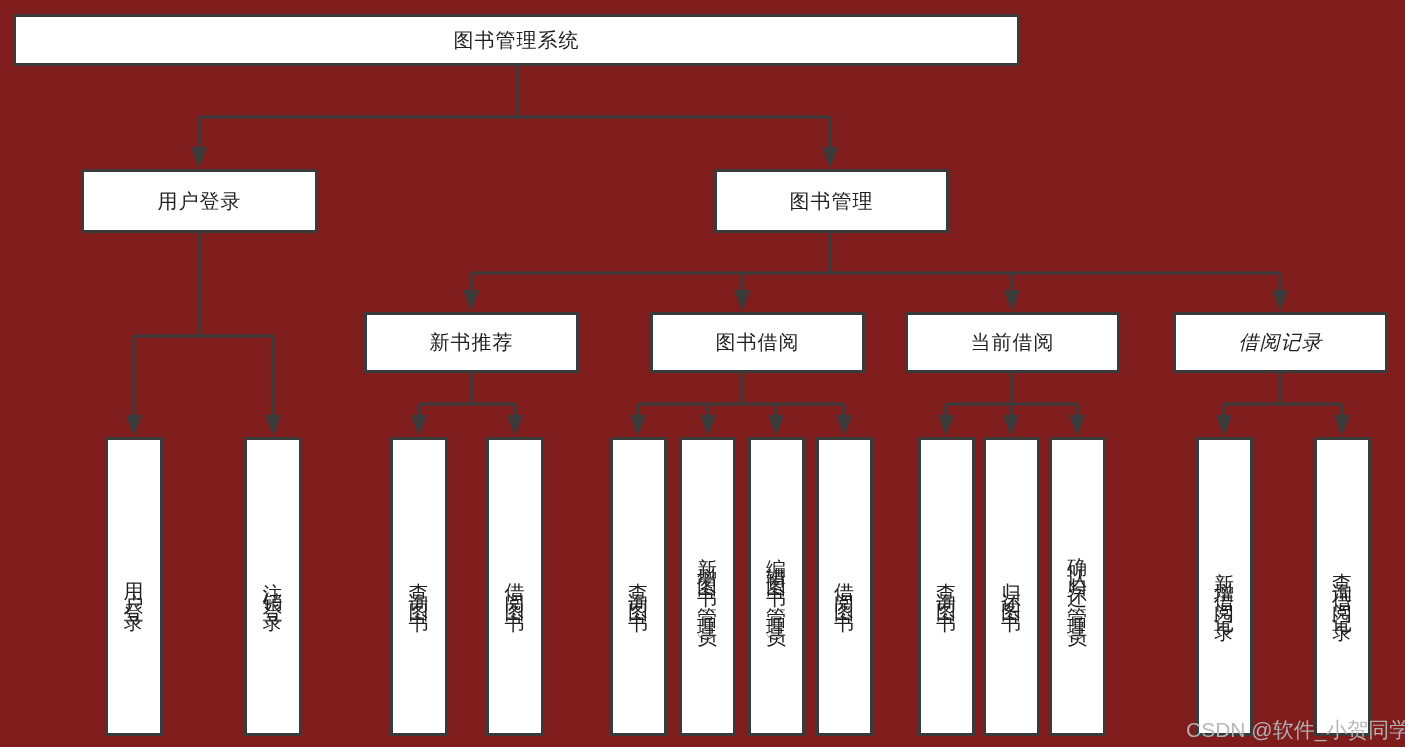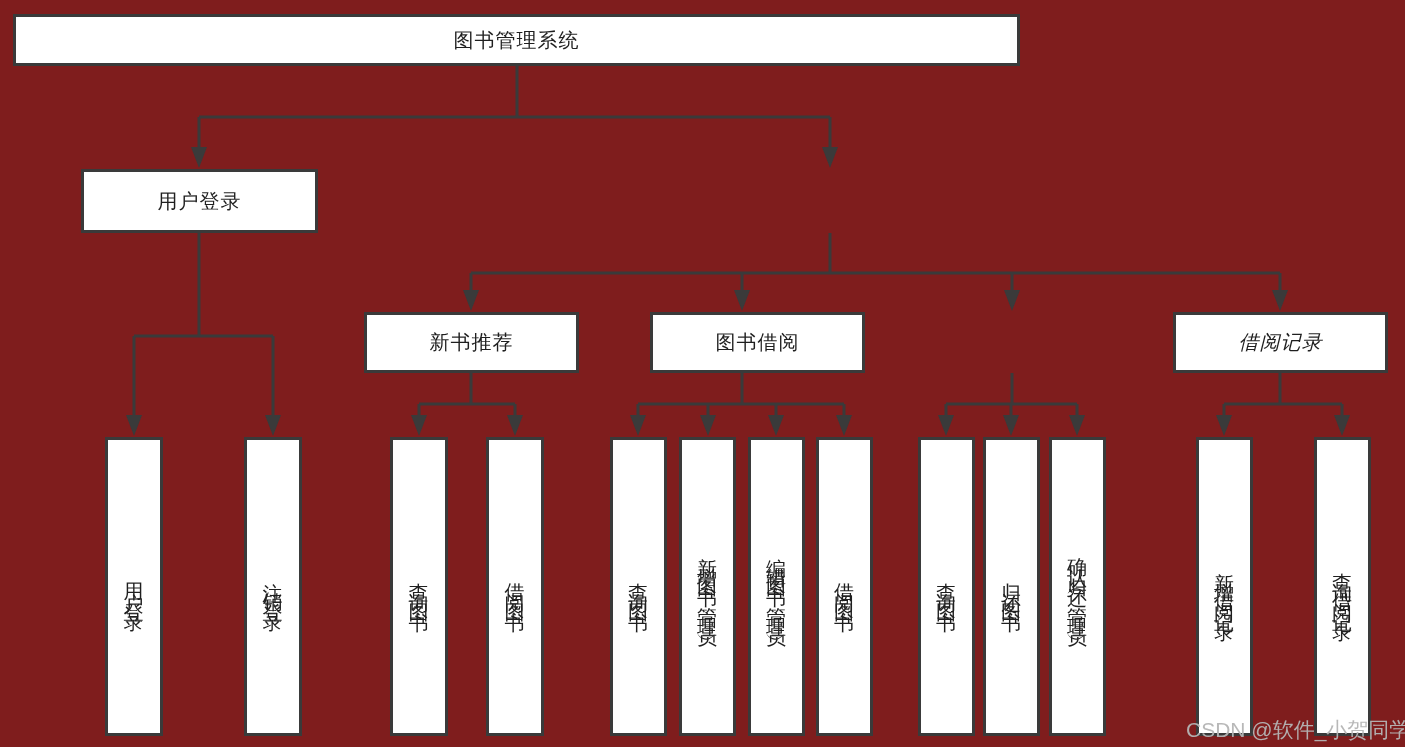--- a/index.html
+++ b/index.html
@@ -130,27 +130,33 @@
     </g>
   </svg>
 
   <div class="node h pos-root">
     <span>图书管理系统</span>
   </div>
 
   <div class="node h pos-l2-a">
     <span>用户登录</span>
   </div>
+  <div class="node h pos-l2-b">
+    <span>图书管理</span>
+  </div>
 
   <div class="node h pos-l3-a">
     <span>新书推荐</span>
   </div>
   <div class="node h pos-l3-b">
     <span>图书借阅</span>
   </div>
+  <div class="node h pos-l3-c">
+    <span>当前借阅</span>
+  </div>
   <div class="node h pos-l3-d">
     <span>借阅记录</span>
   </div>
 
   <div class="node v pos-lf-1">
     <span class="vtext">用户登录</span>
   </div>
   <div class="node v pos-lf-2">
     <span class="vtext">注销登录</span>
   </div>

